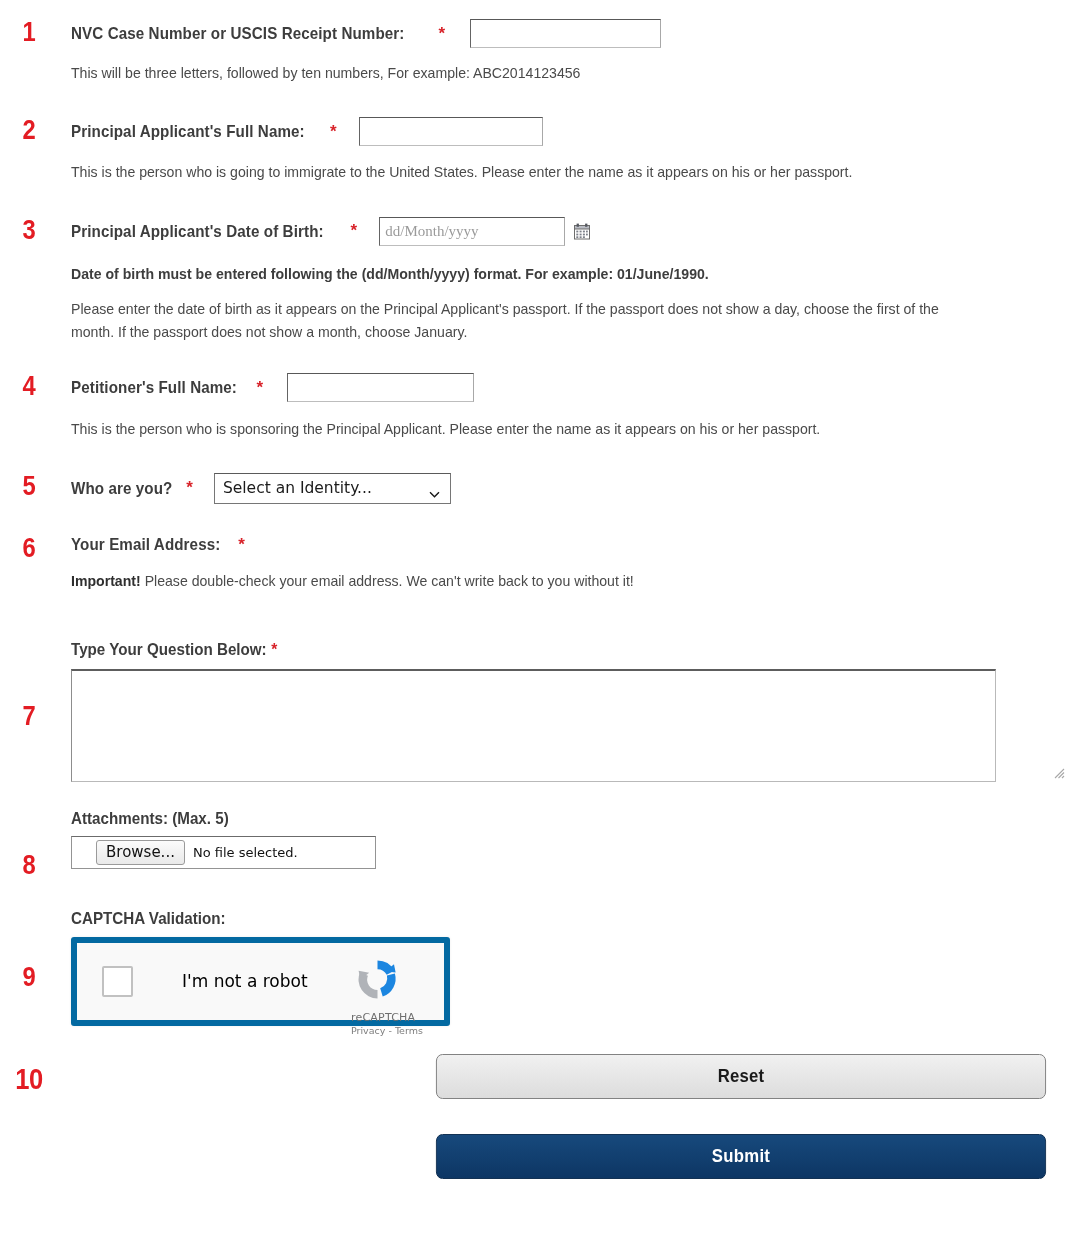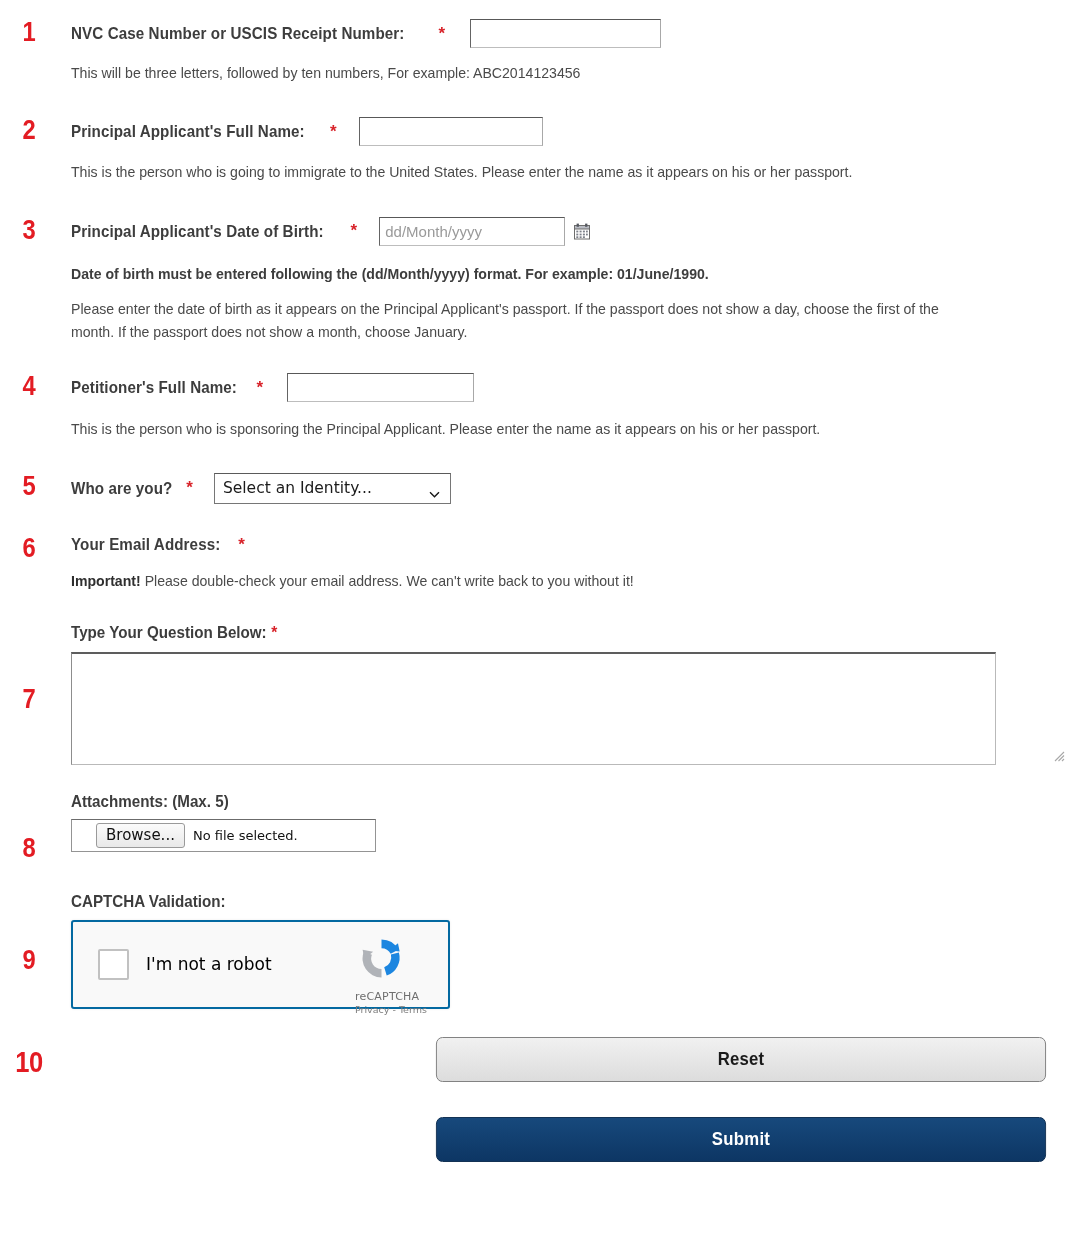--- a/index.html
+++ b/index.html
@@ -81,21 +81,21 @@
     background: #fff;
     border: 1px solid #adadad;
     border-top-color: #585858;
     border-left-color: #646464;
     border-right-color: #a8a8a8;
     border-bottom-color: #bdbdbd;
     font-size: 15px;
     padding: 0 5px;
     color: #15803d;
     outline: none;
-    font-family: Liberation Sans, sans-serif;
+    font-family: Liberation Serif, serif;
   }
   .txt::placeholder { color: #9a9a9a; opacity: 1; }
 
   
   .sel-wrap {
     position: relative;
     display: inline-block;
   }
   select.sel {
     -webkit-appearance: none;
@@ -228,26 +228,27 @@
     transform: scaleX(0.93);
     letter-spacing: 0.3px;
   }
 
   
   .captcha {
     margin-left: 71px;
     width: 379px;
     height: 89px;
     background: #f9f9f9;
-    border: 2px solid #0369a1;
+    border: 6px solid #0369a1;
     border-radius: 3px;
     display: flex;
     align-items: center;
     position: relative;
     box-shadow: 0 0 3px rgba(0,0,0,0.07);
+    gap: 32px;
   }
   .cbx {
     width: 31px; height: 31px;
     border: 2px solid #c1c1c1;
     background: #fff;
     border-radius: 2px;
     margin-left: 25px;
     cursor: pointer;
     flex: none;
   }
@@ -384,21 +385,21 @@
     <div class="num">6</div>
     <div class="fieldline">
       <span class="label">Your Email Address:</span>
       <span class="req">*</span>
     </div>
   </div>
   <div class="help" style="margin-top:14px;">
     <b>Important!</b><span> Please double-check your email address. We can't write back to you without it!</span>
   </div>
 
-  <div style="margin-top:31px;position:relative;">
+  <div style="margin-top:48px;position:relative;">
     <div class="sec-title" style="display:inline-block;">
       <span>Type Your Question Below:</span><span class="req">*</span>
     </div>
     <div class="num" style="top:63px;">7</div>
     <div class="ta-wrap" style="margin-top:9px;">
       <textarea class="ta" style=""></textarea>
       <span class="grip">
         <svg width="13" height="13" viewBox="0 0 13 13">
           <path d="M12 3 L3 12 M12 6.5 L6.5 12 M12 10 L10 12" stroke="#a8a8a8" stroke-width="1.1" fill="none"></path>
         </svg>

